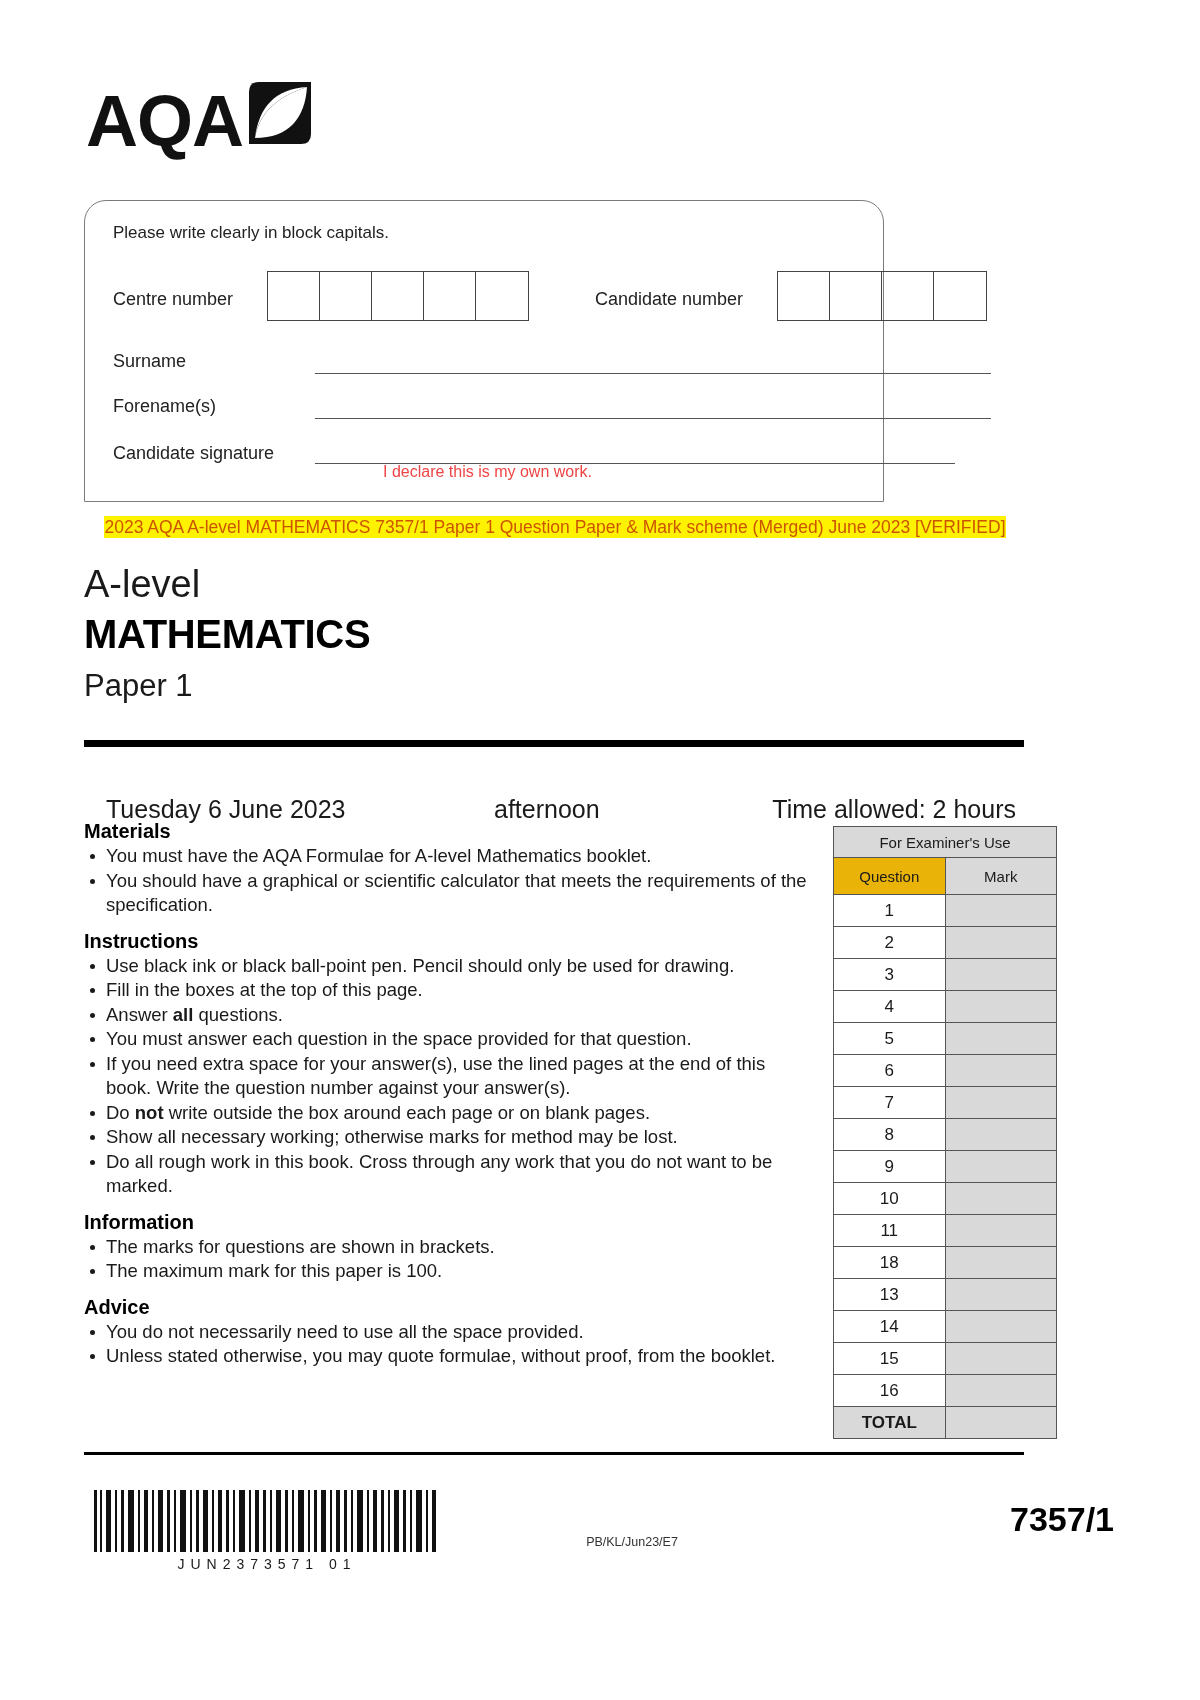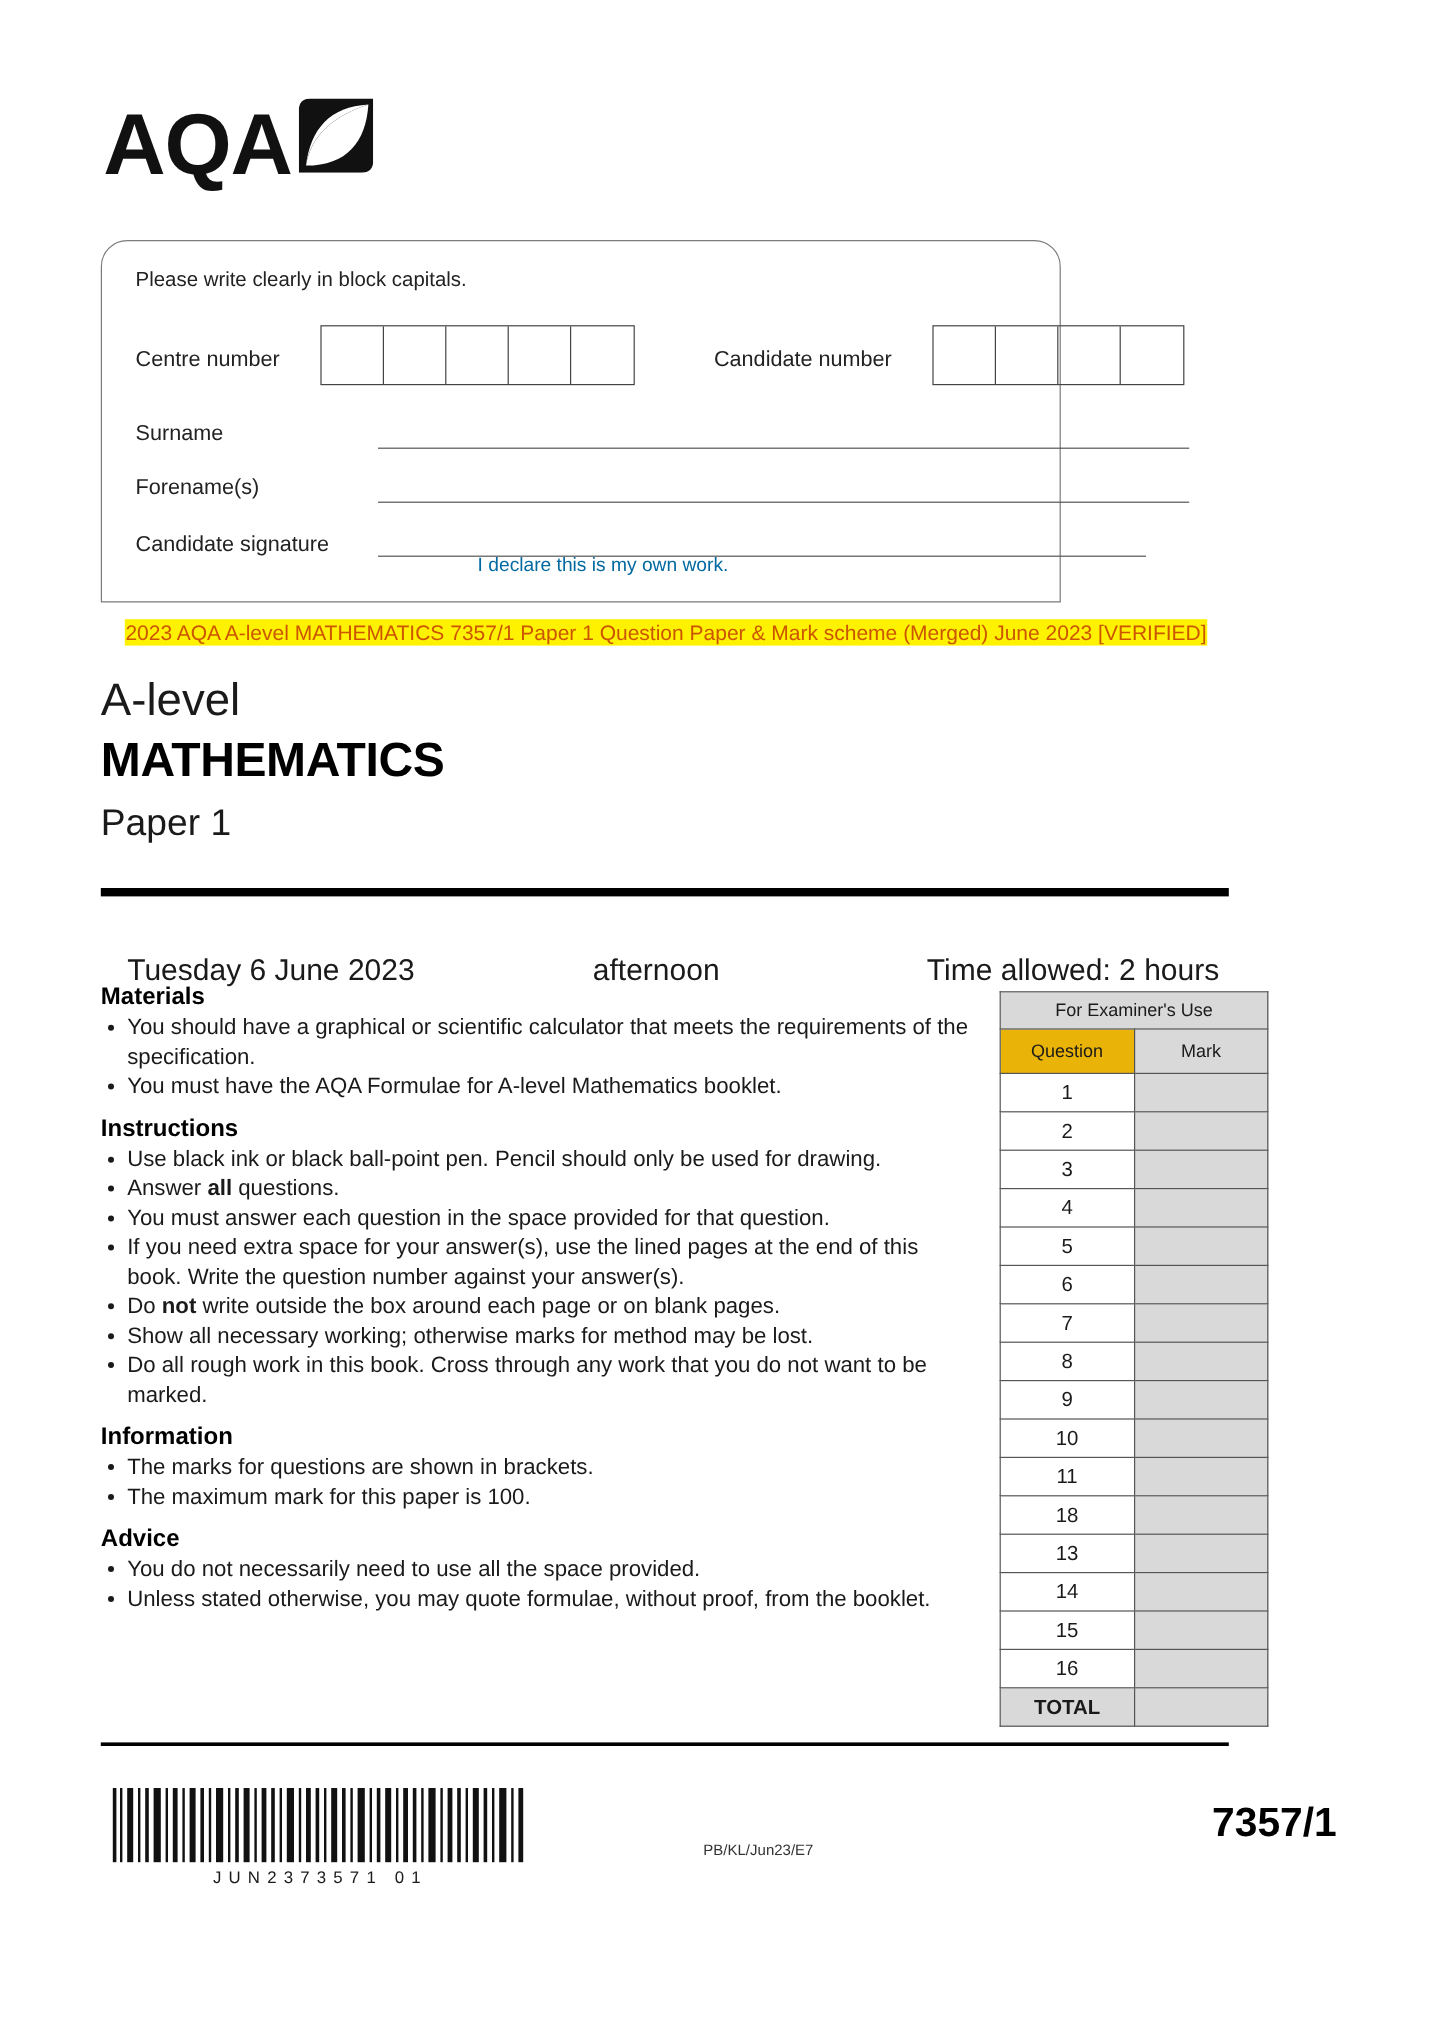--- a/index.html
+++ b/index.html
@@ -87,24 +87,24 @@
   }
   .boxrow .cell:last-child { border-right: none; }
 
   .ruleline {
     position: absolute;
     border-bottom: 1px solid #555;
     height: 0;
   }
   .declare {
     position: absolute;
-    left: 313px;
+    left: 298px;
     top: 262px;
     font-size: 16px;
-    color: #0369a1;
+    color: #ef4444;
   }
 
   
   .banner {
     position: absolute;
     left: 100px;
     top: 515px;
     width: 910px;
     text-align: center;
     font-size: 17.5px;
@@ -346,29 +346,30 @@
   <div class="daterow">
     <div class="d1">Tuesday 6 June 2023</div>
     <div class="d2">afternoon</div>
     <div class="d3">Time allowed: 2 hours</div>
   </div>
 
   <div class="body-col">
     <div>
       <div class="sec-head">Materials</div>
       <ul class="blist">
+        <li>You must have the AQA Formulae for A-level Mathematics booklet.</li>
         <li>You should have a graphical or scientific calculator that meets the requirements of the specification.</li>
-        <li>You must have the AQA Formulae for A-level Mathematics booklet.</li>
       </ul>
     </div>
 
     <div>
       <div class="sec-head gap">Instructions</div>
       <ul class="blist">
         <li>Use black ink or black ball-point pen. Pencil should only be used for drawing.</li>
+        <li>Fill in the boxes at the top of this page.</li>
         <li>Answer <b>all</b> questions.</li>
         <li>You must answer each question in the space provided for that question.</li>
         <li>If you need extra space for your answer(s), use the lined pages at the end of this book. Write the question number against your answer(s).</li>
         <li>Do <b>not</b> write outside the box around each page or on blank pages.</li>
         <li>Show all necessary working; otherwise marks for method may be lost.</li>
         <li>Do all rough work in this book. Cross through any work that you do not want to be marked.</li>
       </ul>
     </div>
 
     <div>

